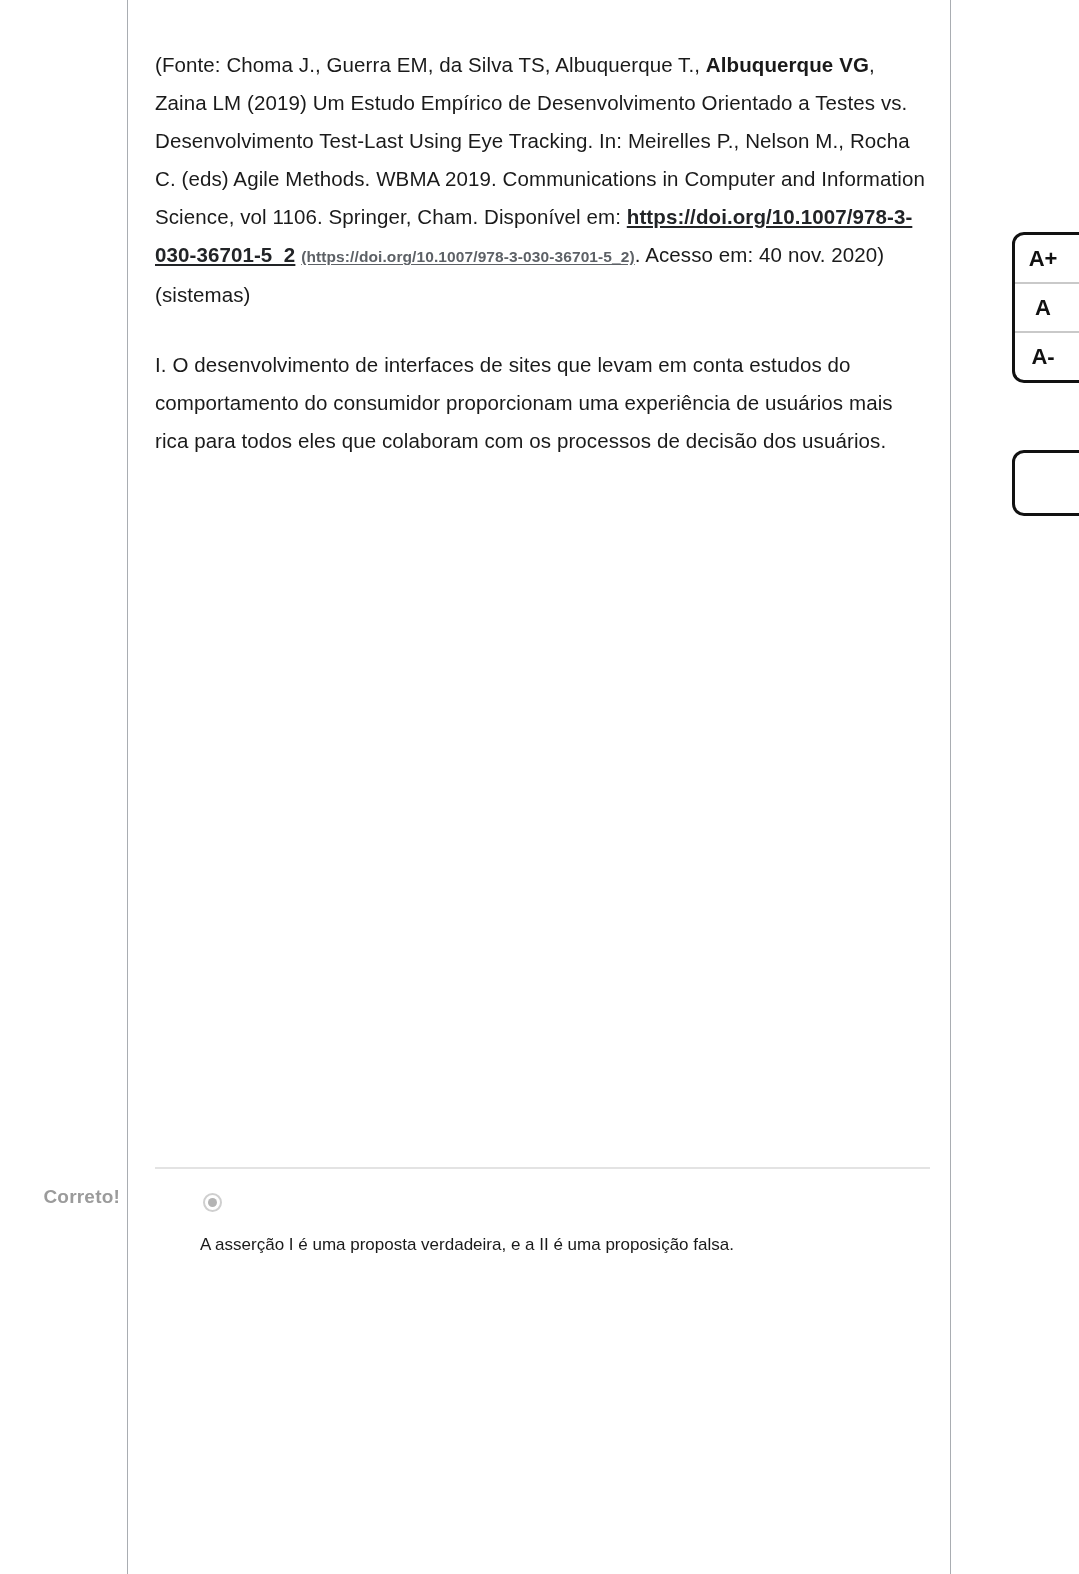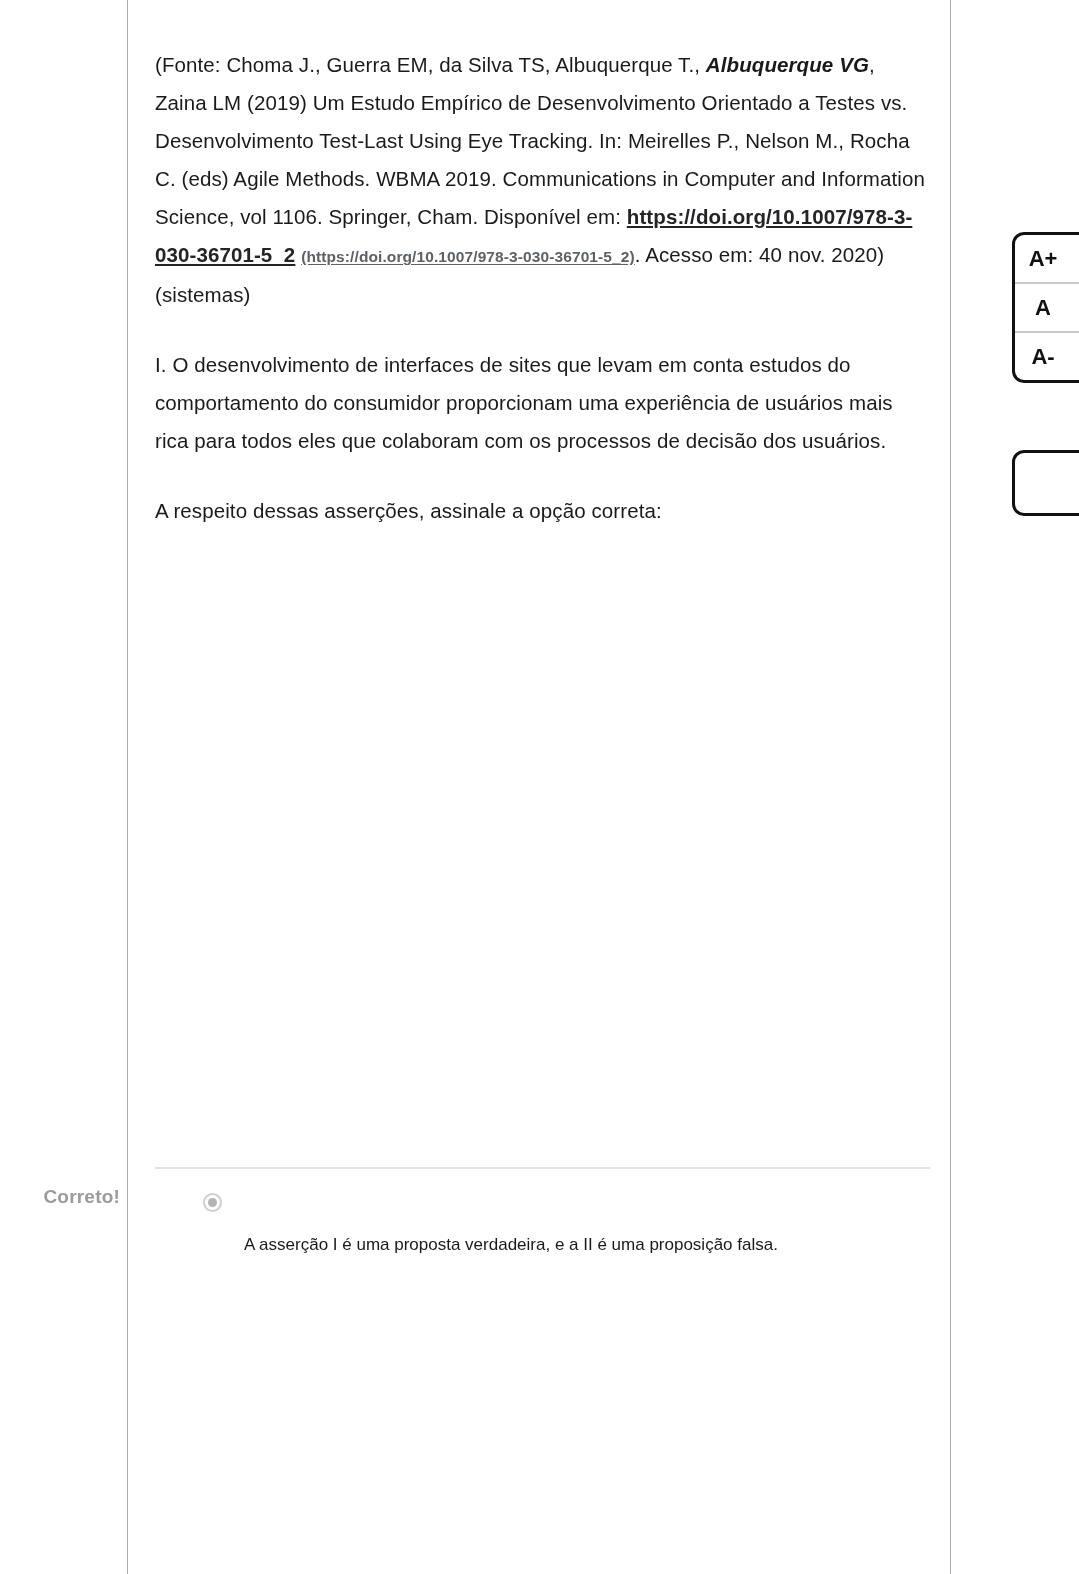--- a/index.html
+++ b/index.html
@@ -49,21 +49,20 @@
     color: #1a1a1a;
   }
   .q-para.spaced {
     margin-top: 30px;
   }
   .q-para.spaced-lg {
     margin-top: 32px;
   }
   .q-para b {
     font-weight: bold;
-    font-style: italic;
   }
   a.doi-link {
     color: #222427;
     font-weight: bold;
     text-decoration: underline;
     text-underline-offset: 2px;
   }
   a.doi-link-small {
     color: #5d6166;
     font-weight: bold;
@@ -123,21 +122,20 @@
     background: #b4b4b4;
   }
   .answer-text {
     position: absolute;
     left: 45px;
     top: 44px;
     width: 730px;
     font-size: 17px;
     line-height: 26px;
     color: #1a1a1a;
-    margin-left: 44px;
   }
 
   
   .fontsize-widget {
     position: absolute;
     left: 1012px;
     top: 232px;
     width: 80px;
     border: 3px solid #111111;
     border-radius: 12px;
@@ -178,21 +176,20 @@
 <div class="question-body">
 
   <p class="q-para"><span>(Fonte: Choma J., Guerra EM, da Silva TS, Albuquerque T., </span><b>Albuquerque VG</b><span>, Zaina LM (2019) Um Estudo Empírico de Desenvolvimento Orientado a Testes vs. Desenvolvimento Test-Last Using Eye Tracking. In: Meirelles P., Nelson M., Rocha C. (eds) Agile Methods. WBMA 2019. Communications in Computer and Information Science, vol 1106. Springer, Cham. Disponível em: </span><a class="doi-link" href="#">https://doi.org/10.1007/978-3-030-36701-5_2</a>
     <a class="doi-link-small" href="#">(https://doi.org/10.1007/978-3-030-36701-5_2)</a><span>. Acesso em: 40 nov. 2020)</span><br><span>(sistemas)</span></p>
 
 
   <p class="q-para spaced-lg">I. O desenvolvimento de interfaces de sites que levam em conta estudos do comportamento do consumidor proporcionam uma experiência de usuários mais rica para todos eles que colaboram com os processos de decisão dos usuários.</p>
 
 
 
-  <p class="q-para spaced-lg">A respeito dessas asserções, assinale a opção correta:</p>
 
 </div>
 
 <div class="answer-separator"></div>
 
 <div class="correct-flag">Correto!</div>
 
 <div class="answer-block">
   <span class="radio"></span>
   <div class="answer-text">A asserção I é uma proposta verdadeira, e a II é uma proposição falsa.</div>

